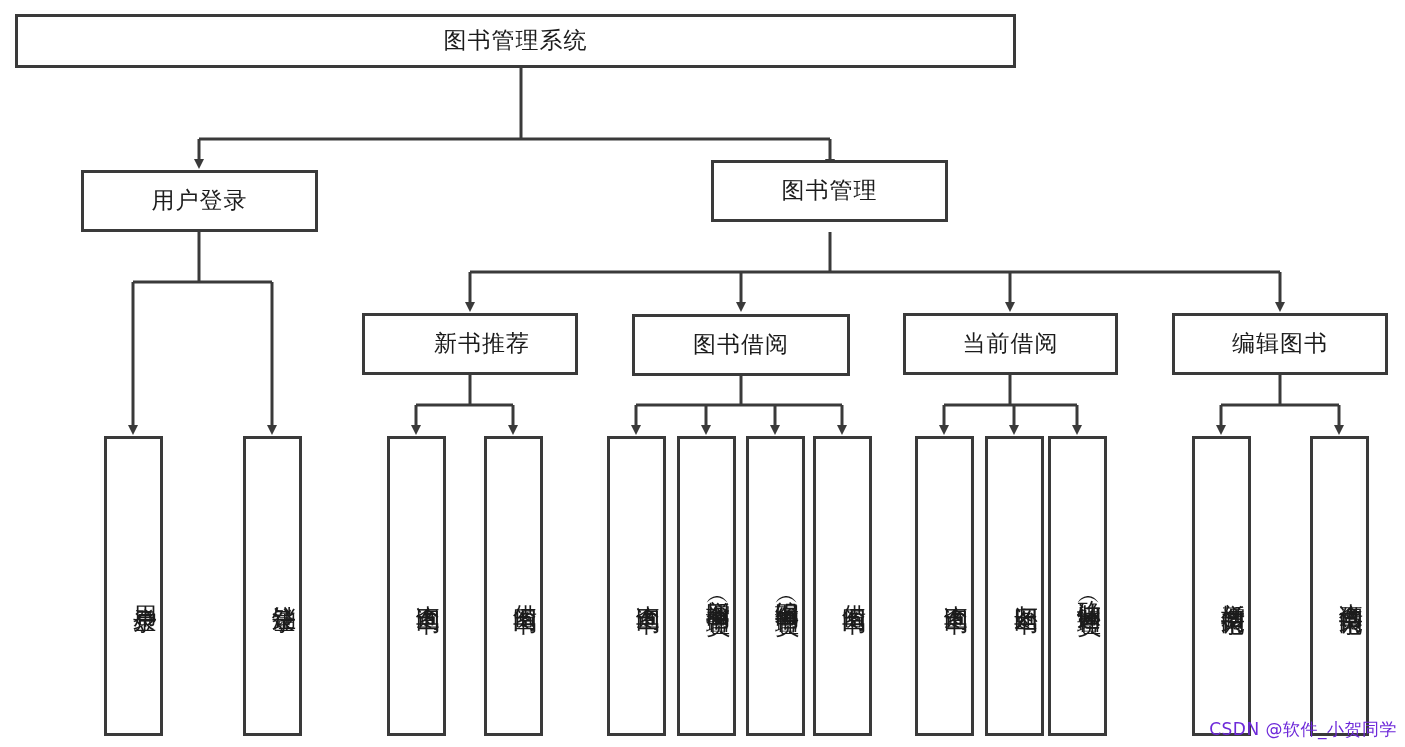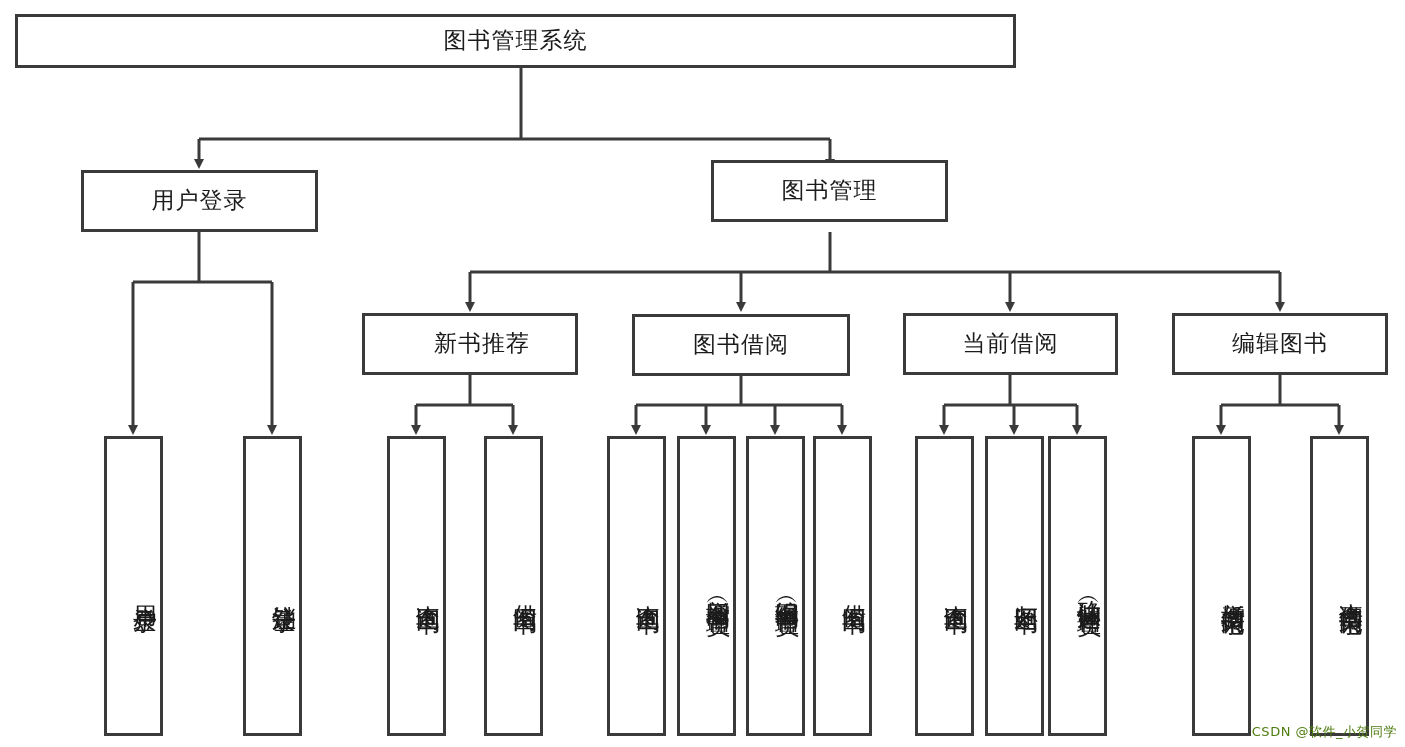--- a/index.html
+++ b/index.html
@@ -51,22 +51,22 @@
   }
   .node.vert .vlabel {
     writing-mode: vertical-rl;
     text-orientation: upright;
     white-space: nowrap;
   }
   #watermark {
     position: absolute;
     right: 8px;
     bottom: 6px;
-    font-size: 13px;
-    color: #4d7c0f;
+    font-size: 17px;
+    color: #6d28d9;
     letter-spacing: 0.5px;
     z-index: 5;
     white-space: nowrap;
     font-family: "DejaVu Sans", "Liberation Sans", sans-serif;
     margin-top: 48px;
   }
 </style>
 </head>
 <body>
 

